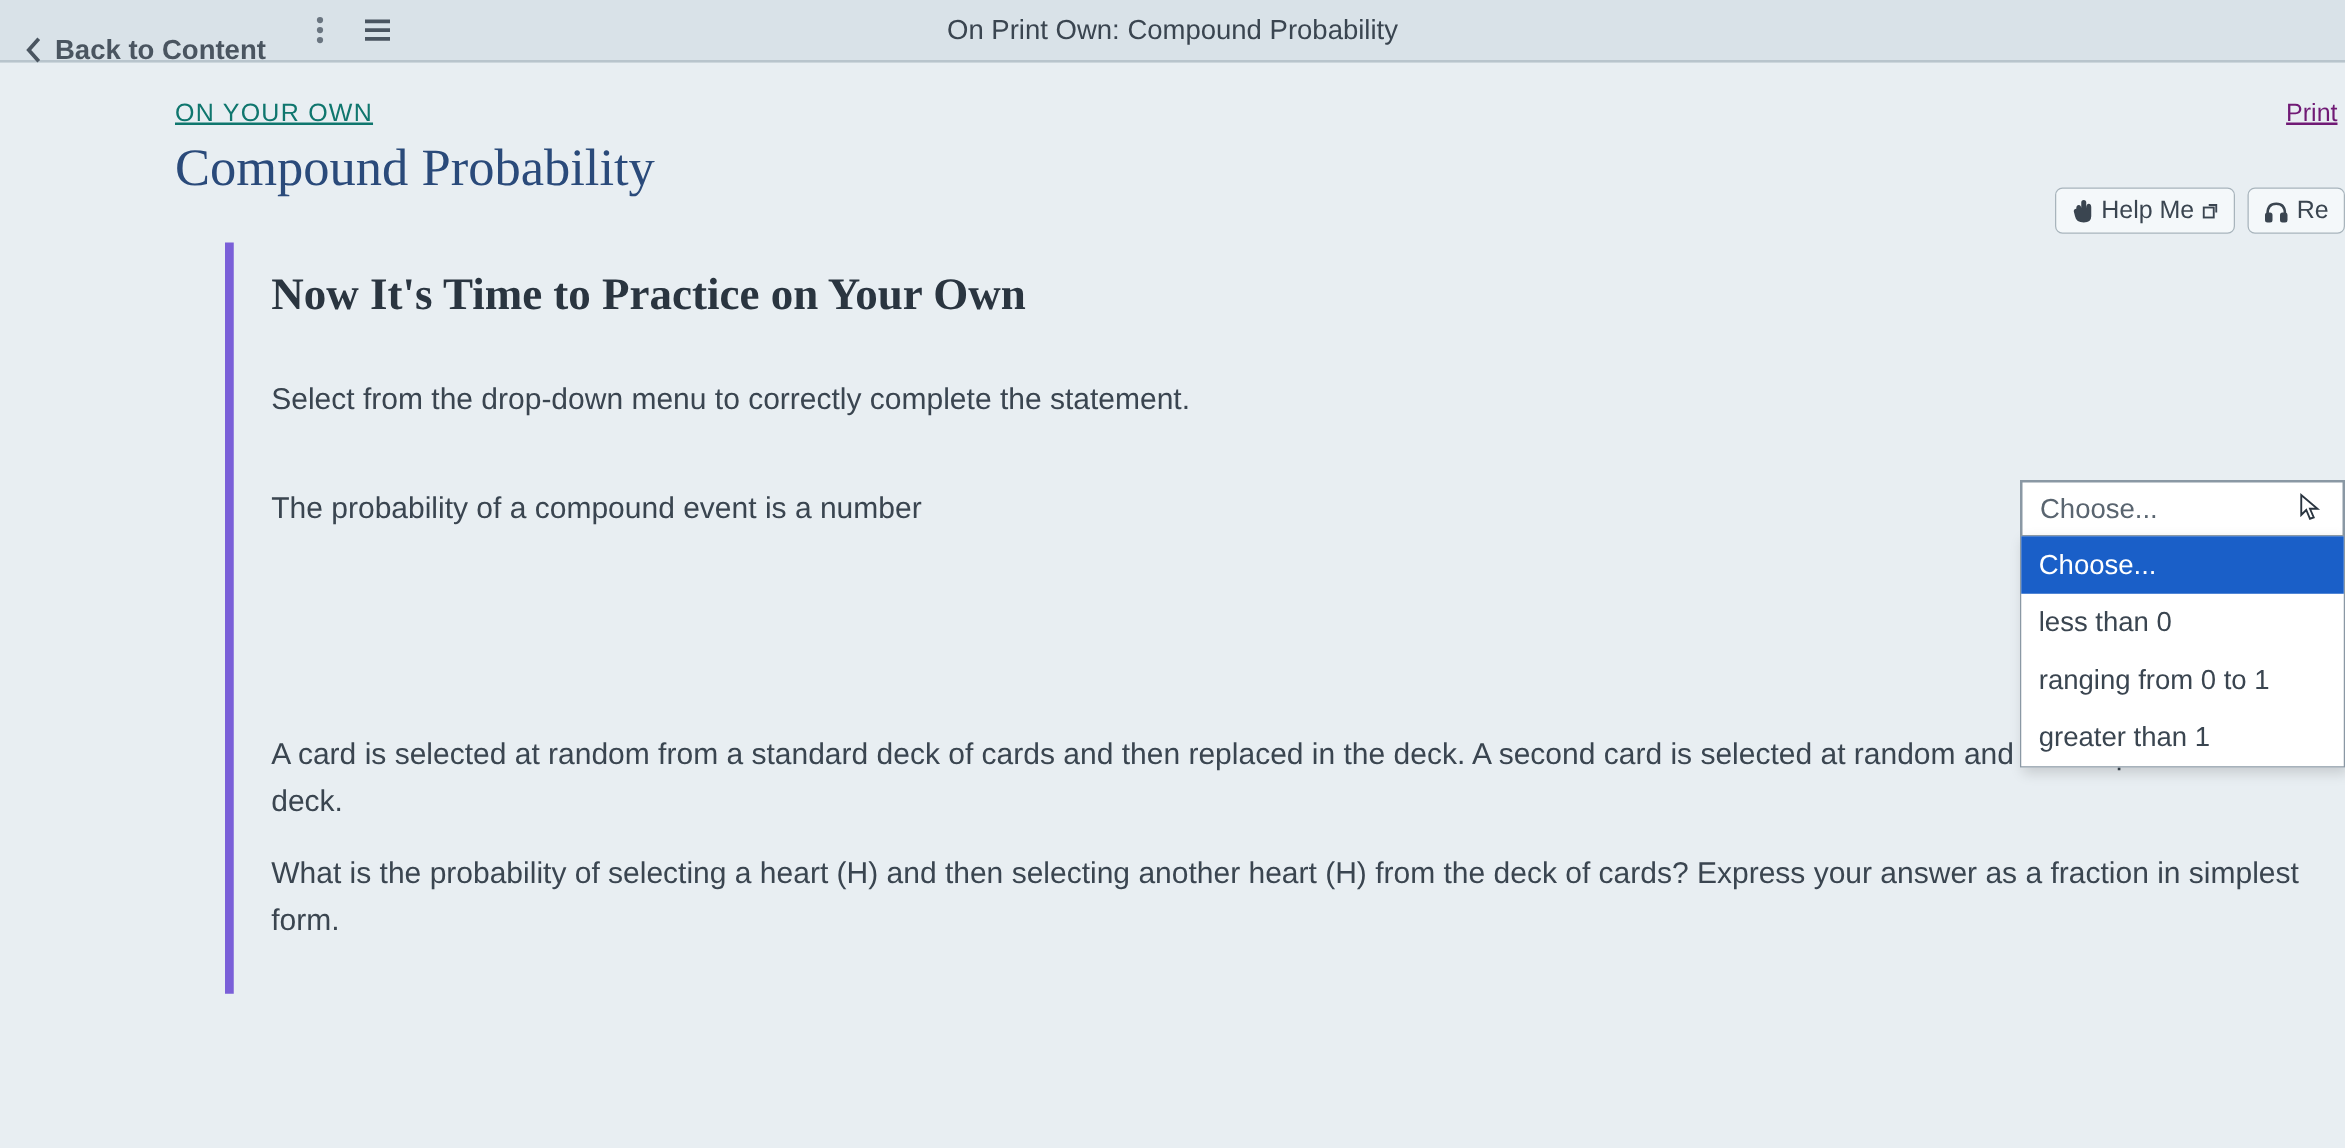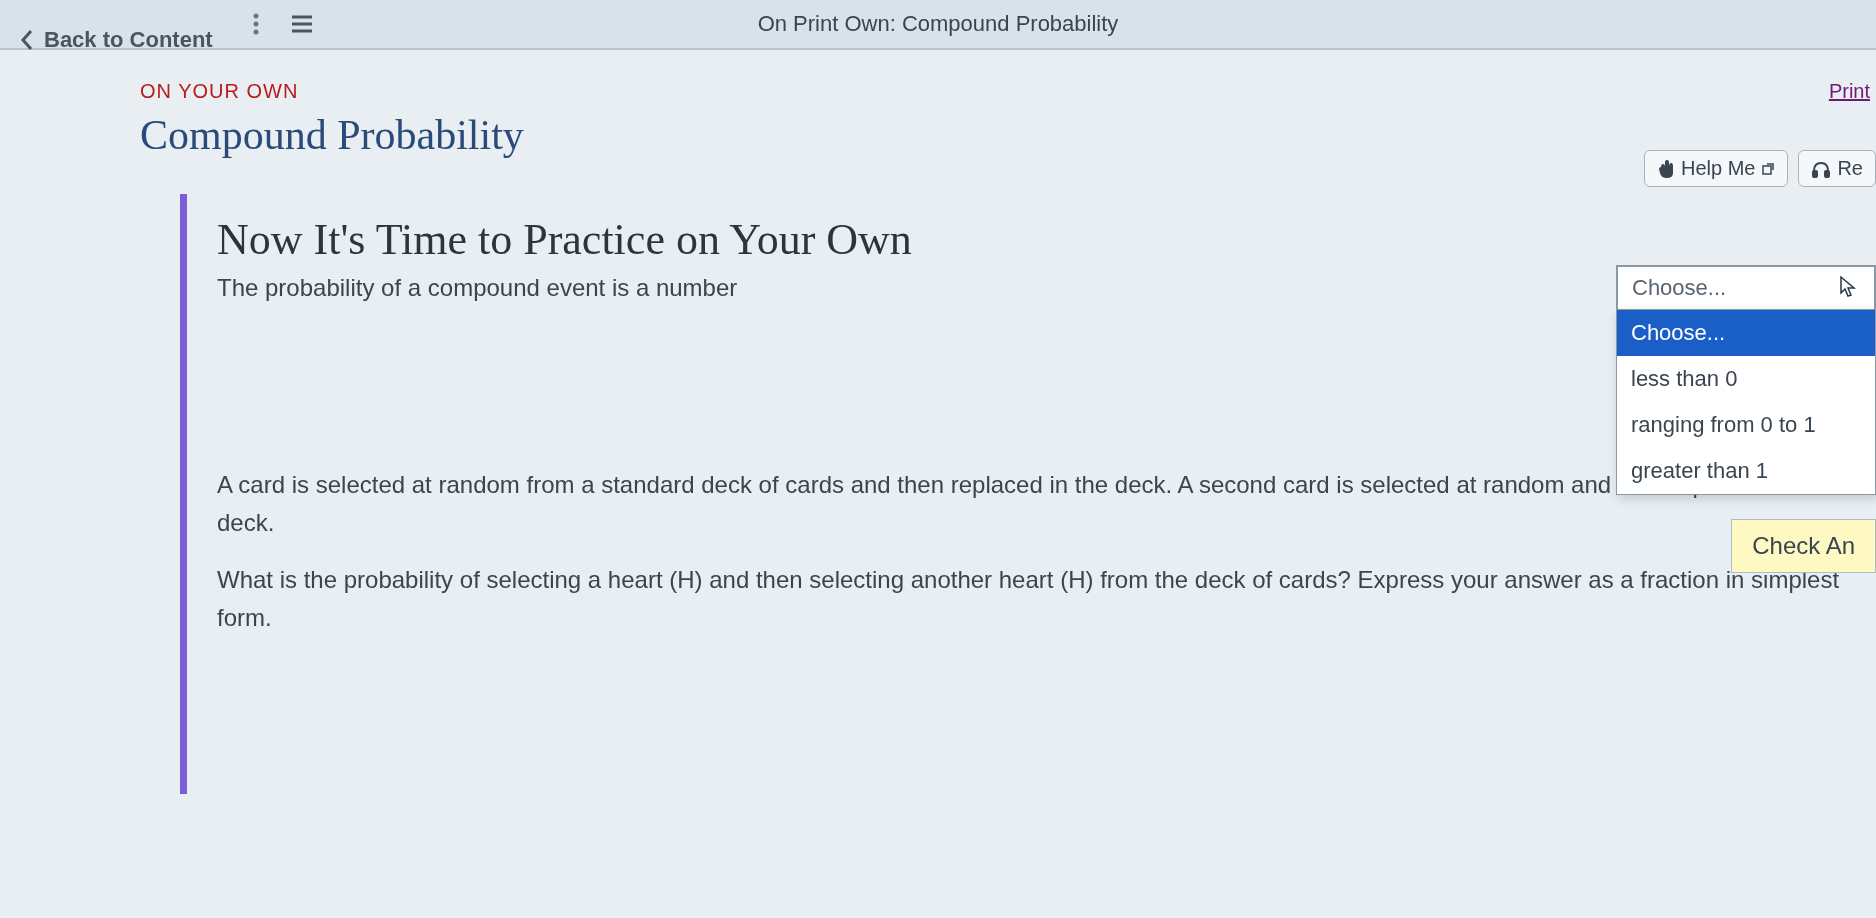--- a/index.html
+++ b/index.html
@@ -52,23 +52,24 @@
     font-size: 22px;
     color: #3a4550;
     font-weight: 500;
   }
   .content-wrap {
     padding: 30px 0 0 140px;
     position: relative;
   }
   .page-eyebrow {
     font-size: 20px;
-    color: #b91c1c;
+    color: #0f766e;
     letter-spacing: 1px;
     font-weight: 500;
+    text-decoration: underline;
   }
   .page-title {
     font-family: Georgia, 'Times New Roman', serif;
     font-size: 42px;
     color: #2a4a7a;
     font-weight: 500;
     margin-top: 8px;
   }
   .top-right {
     position: absolute;
@@ -106,23 +107,24 @@
   .lesson-box {
     margin-top: 35px;
     margin-left: 40px;
     border-left: 7px solid #7a5fd8;
     padding: 20px 0 20px 30px;
     position: relative;
     min-height: 600px;
   }
   .lesson-heading {
     font-family: Georgia, 'Times New Roman', serif;
-    font-size: 44px;
+    font-size: 36px;
     color: #2a3540;
-    font-weight: 400;
+    font-weight: 700;
+    margin-bottom: 50px;
   }
   .instruction {
     font-size: 24px;
     color: #3a4550;
     margin-bottom: 50px;
   }
   .statement-row {
     display: flex;
     align-items: center;
     font-size: 24px;
@@ -241,20 +243,21 @@
         <span>Re</span>
       </div>
     </div>
   </div>
 
   <div class="page-eyebrow">ON YOUR OWN</div>
   <div class="page-title">Compound Probability</div>
 
   <div class="lesson-box">
     <div class="lesson-heading">Now It's Time to Practice on Your Own</div>
+    <div class="instruction">Select from the drop-down menu to correctly complete the statement.</div>
 
     <div class="statement-row">
       <span>The probability of a compound event is a number</span>
       <div class="dropdown-wrap">
         <div class="dropdown-selected">
           <span>Choose...</span>
           <svg class="cursor-arrow" viewBox="0 0 20 24" fill="none" stroke="#2a3540" stroke-width="1.5">
               <path d="M3 2 L3 18 L7 14 L10 21 L13 20 L10 13 L16 13 Z"></path>
             </svg>
         </div>

